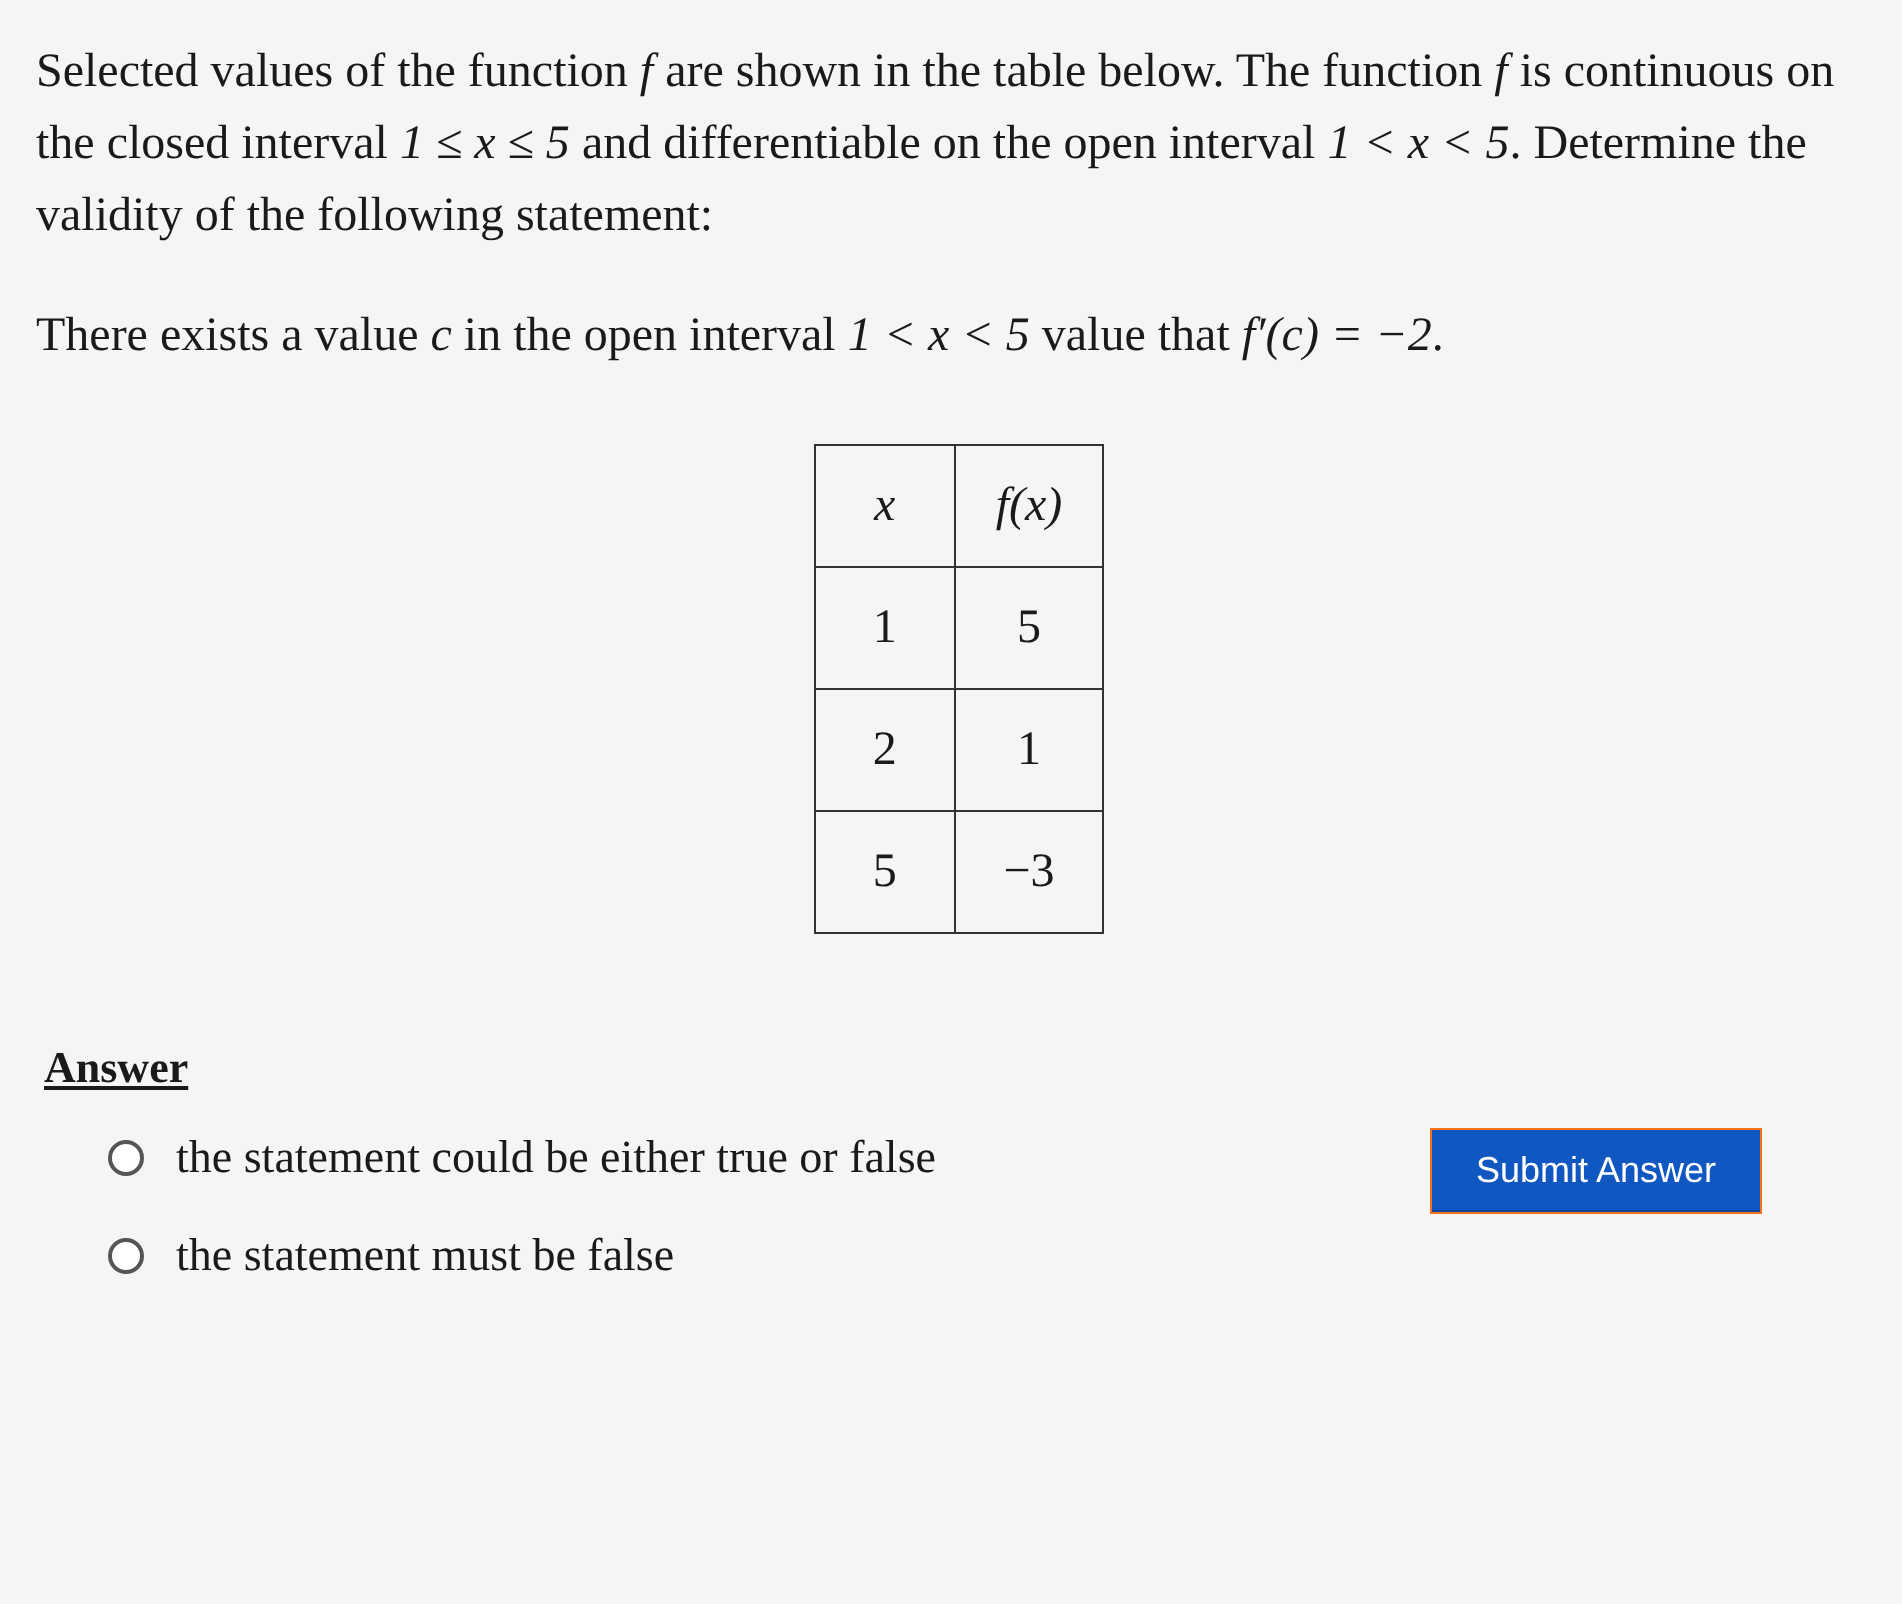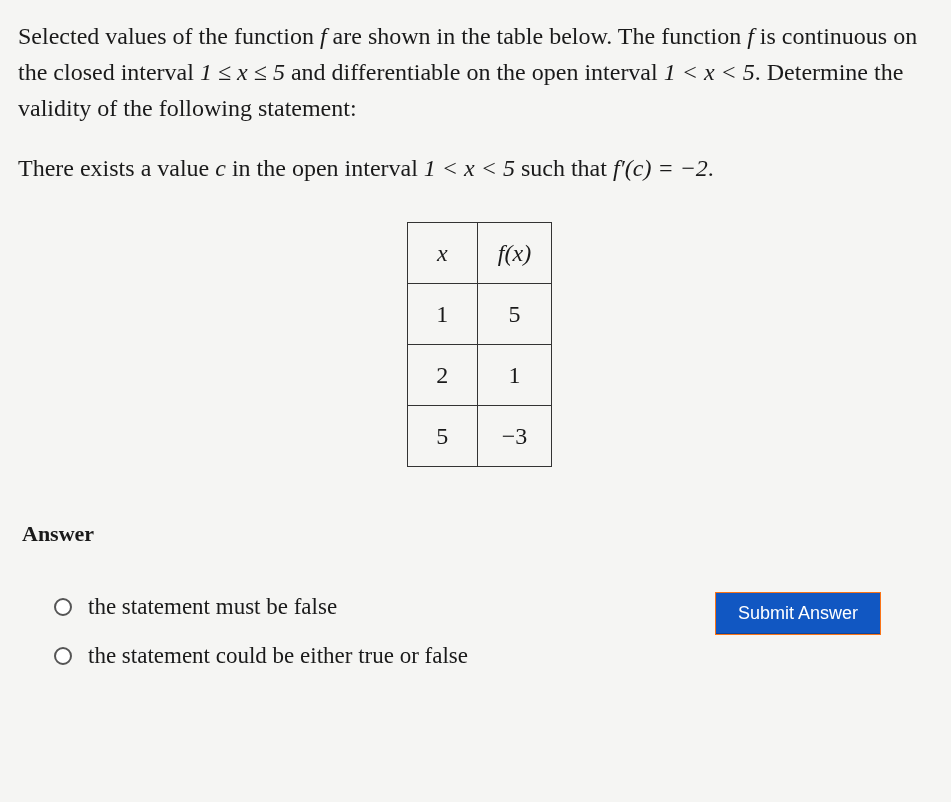--- a/index.html
+++ b/index.html
@@ -24,21 +24,22 @@
       border: 1px solid #333;
       padding: 12px 20px;
       text-align: center;
       min-width: 70px;
       font-weight: normal;
     }
     table.data th { font-weight: normal; }
     .answer-heading {
       font-weight: bold;
       font-size: 22px;
-      margin: 36px 0 40px 4px;
+      margin: 36px 0 12px 4px;
+      text-decoration: underline;
     }
     .options-row {
       display: flex;
       justify-content: space-between;
       align-items: flex-start;
     }
     .options { padding-left: 36px; font-size: 23px; }
     .opt {
       display: flex;
       align-items: center;
@@ -68,21 +69,21 @@
     }
   </style>
 </head>
 <body>
 
 <div class="problem-text">
   <span>Selected values of the function </span><span class="math-i">f</span><span> are shown in the table below. The function </span><span class="math-i">f</span><span> is continuous on the closed interval </span><span class="math-i">1 ≤ x ≤ 5</span><span> and differentiable on the open interval </span><span class="math-i">1 &lt; x &lt; 5</span><span>. Determine the validity of the following statement:</span>
 </div>
 
 <div class="statement-text">
-  <span>There exists a value </span><span class="math-i">c</span><span> in the open interval </span><span class="math-i">1 &lt; x &lt; 5</span><span> such that </span><span class="math-i">f′(c) = −2</span><span>.</span>
+  <span>There exists a value </span><span class="math-i">c</span><span> in the open interval </span><span class="math-i">1 &lt; x &lt; 5</span><span> value that </span><span class="math-i">f′(c) = −2</span><span>.</span>
 </div>
 
 <div class="table-wrap">
   <table class="data">
     <tbody>
         <tr>
       <th><span class="math-i">x</span></th>
       <th><span class="math-i">f(x)</span></th>
     </tr>
     <tr>
@@ -100,21 +101,21 @@
   </tbody>
     </table>
 </div>
 
 <div class="answer-heading">Answer</div>
 
 <div class="options-row">
   <div class="options">
     <div class="opt">
       <span class="radio"></span>
-      <span>the statement must be false</span>
+      <span>the statement could be either true or false</span>
     </div>
     <div class="opt">
       <span class="radio"></span>
-      <span>the statement could be either true or false</span>
+      <span>the statement must be false</span>
     </div>
   </div>
   <button class="submit-btn">Submit Answer</button>
 </div>
 
 </body></html>

